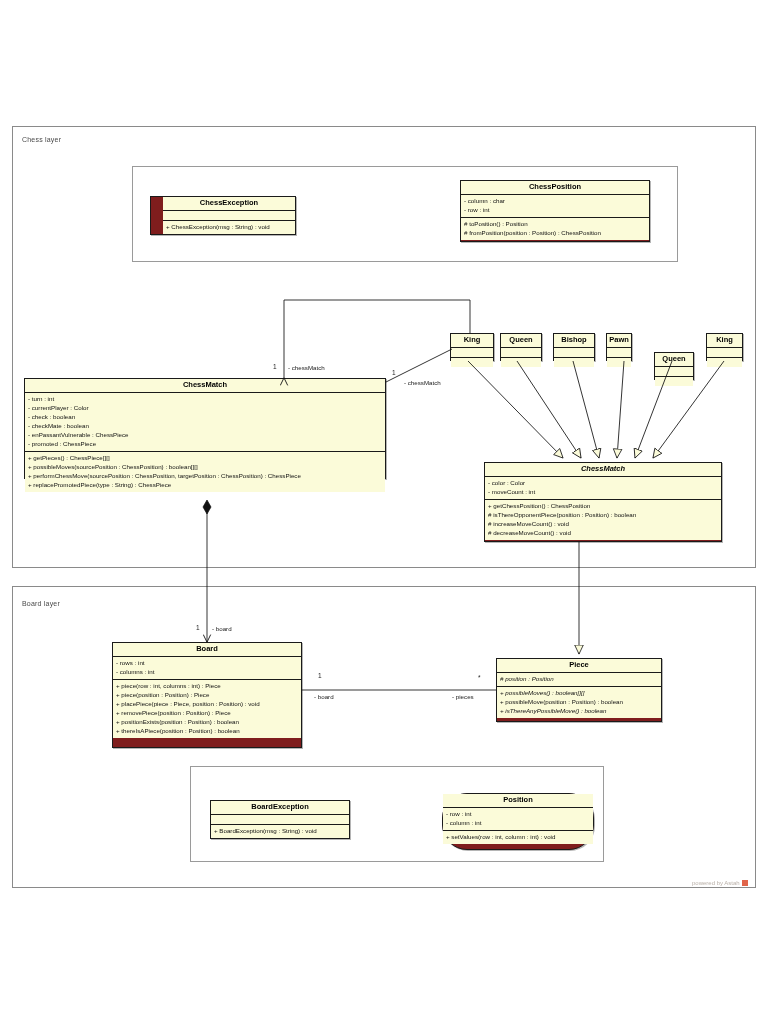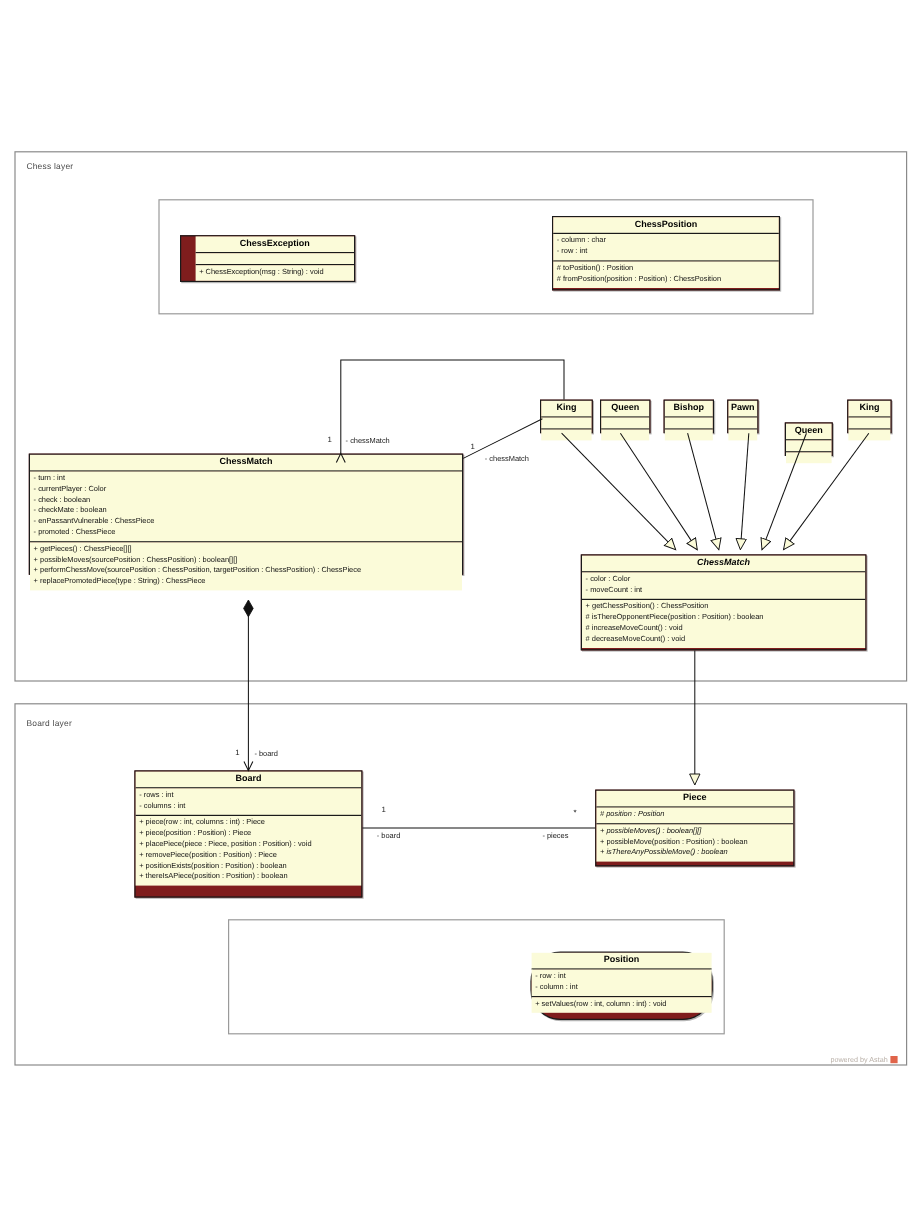--- a/index.html
+++ b/index.html
@@ -257,20 +257,29 @@
     <div class="compartment">
       <div class="row">+ piece(row : int, columns : int) : Piece</div>
       <div class="row">+ piece(position : Position) : Piece</div>
       <div class="row">+ placePiece(piece : Piece, position : Position) : void</div>
       <div class="row">+ removePiece(position : Position) : Piece</div>
       <div class="row">+ positionExists(position : Position) : boolean</div>
       <div class="row">+ thereIsAPiece(position : Position) : boolean</div>
     </div>
   </div>
 
+  <div class="cls" style="left:210px; top:800px; width:140px; height:39px;">
+    <div class="name-band">
+      <span class="cname">BoardException</span>
+    </div>
+    <div class="compartment empty"></div>
+    <div class="compartment">
+      <div class="row">+ BoardException(msg : String) : void</div>
+    </div>
+  </div>
 
   <div class="cls" style="left:442px; top:793px; width:152px; height:57px;border-radius:25px;">
     <div class="name-band">
       <span class="cname">Position</span>
     </div>
     <div class="compartment">
       <div class="row">- row : int</div>
       <div class="row">- column : int</div>
     </div>
     <div class="compartment">

